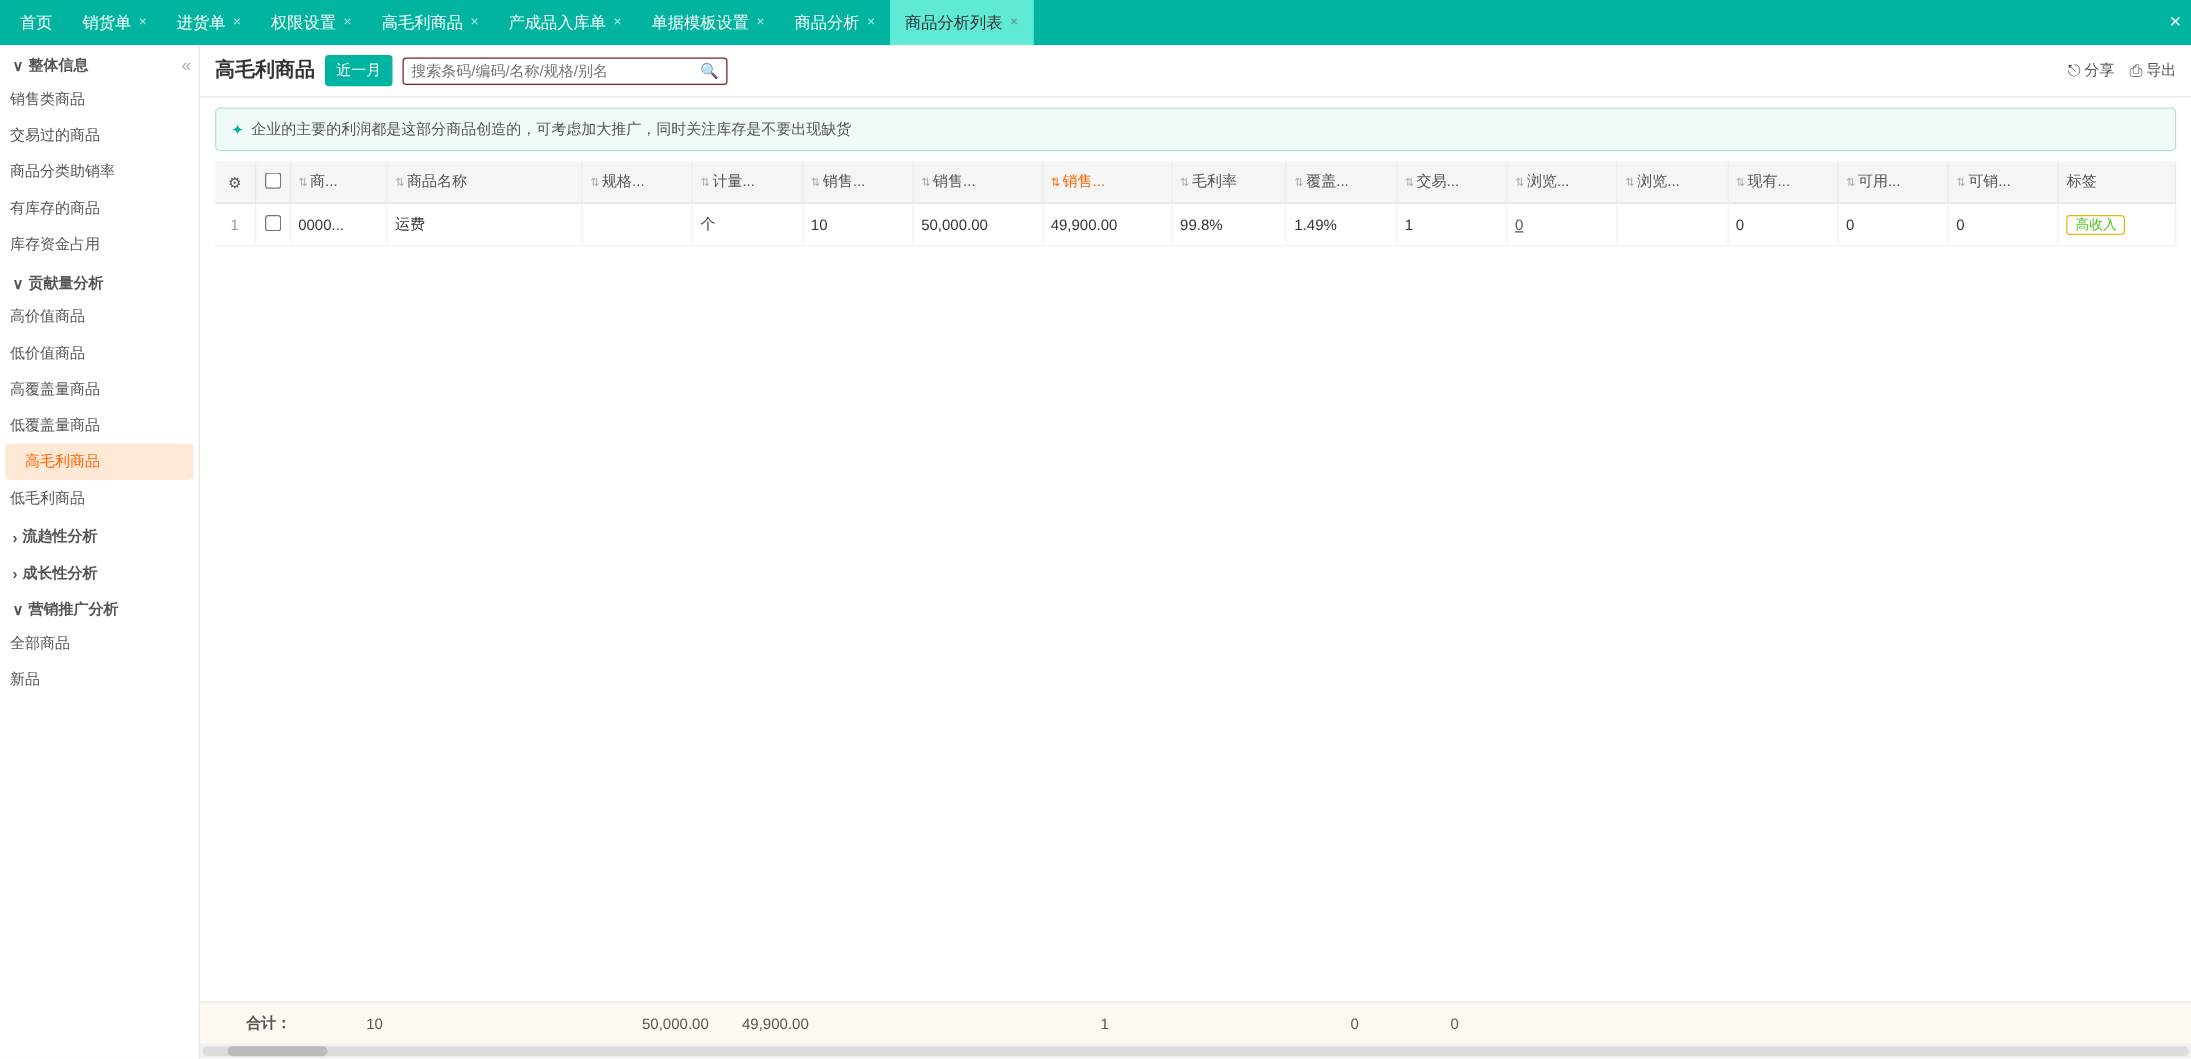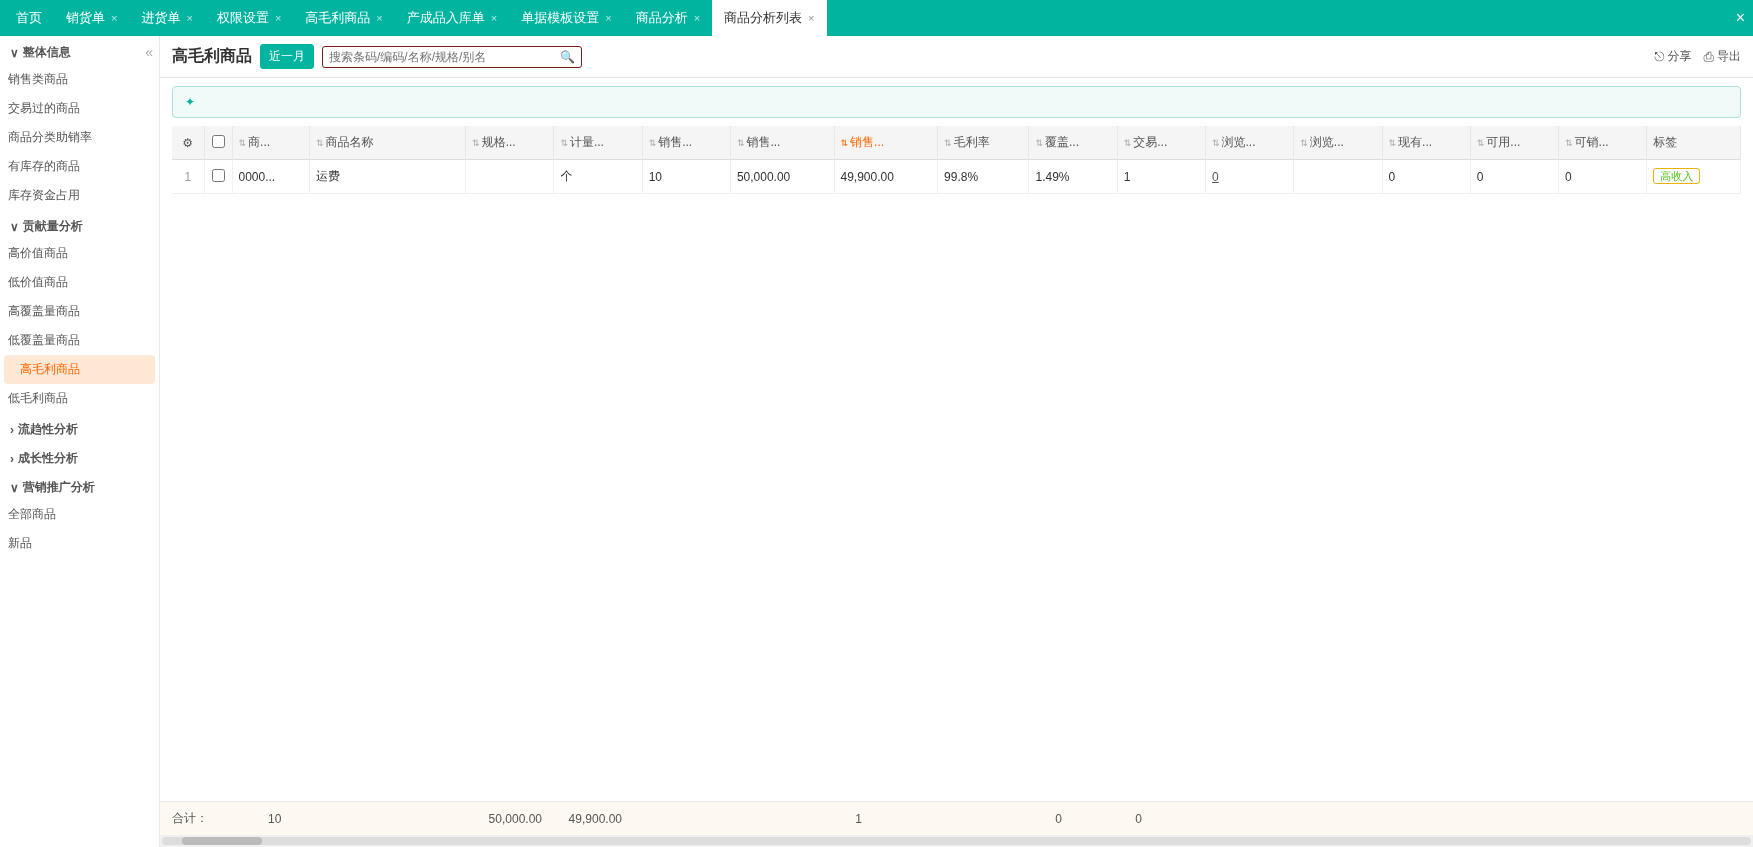--- a/index.html
+++ b/index.html
@@ -19,21 +19,21 @@
       padding: 0 12px;
       display: flex;
       align-items: center;
       color: #fff;
       cursor: pointer;
       font-size: 13px;
       white-space: nowrap;
       gap: 4px;
     }
     .nav-tab.active {
-      background: #ffffff;
+      background: #5eead4;
       color: #333;
     }
     .nav-tab .close-x {
       font-size: 11px;
       color: inherit;
       opacity: 0.7;
       margin-left: 2px;
     }
     .nav-tab.active .close-x { color: #666; }
     .nav-close-all {
@@ -228,21 +228,21 @@
     .table-footer {
       border-top: 1px solid #e8e8e8;
       padding: 8px 12px;
       display: flex;
       align-items: center;
       background: #fdf8f0;
       font-size: 12px;
       color: #555;
       gap: 60px;
     }
-    .footer-total-label { font-weight: normal; }
+    .footer-total-label { font-weight: bold; margin-left: 25px; }
     .footer-values {
       display: flex;
       gap: 0;
     }
     .footer-cell {
       min-width: 80px;
       text-align: right;
       padding: 0 6px;
     }
 
@@ -376,20 +376,21 @@
         </span>
         <span class="action-btn">
           <span style="font-size:13px;">⎙</span>
           <span>导出</span>
         </span>
       </div>
     </div>
 
     <div class="info-banner">
       <span class="info-icon">✦</span>
+      <span>企业的主要的利润都是这部分商品创造的，可考虑加大推广，同时关注库存是不要出现缺货</span>
     </div>
 
     <div class="table-wrapper">
       <table>
         <thead>
           <tr>
             <th style="width:32px; text-align:center;">
               <span>⚙</span>
             </th>
             <th class="checkbox-col">

